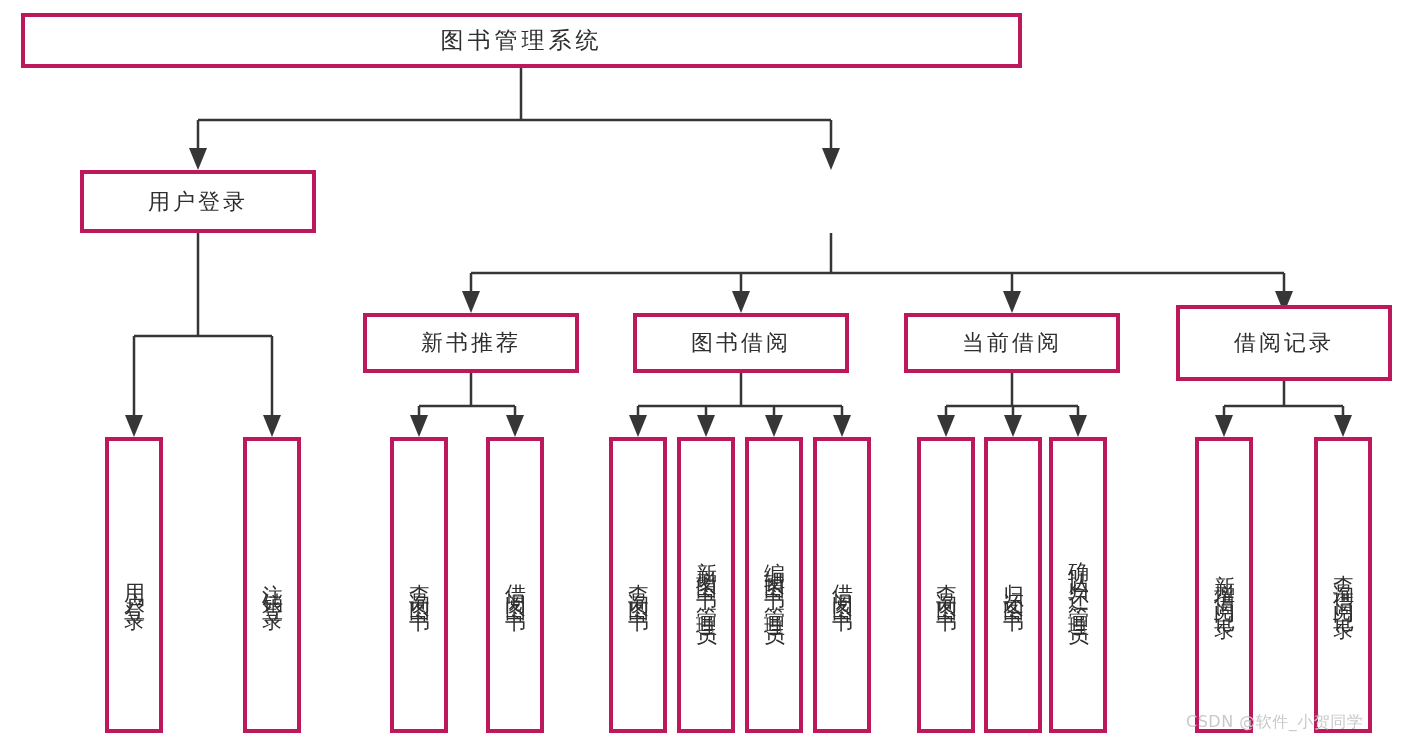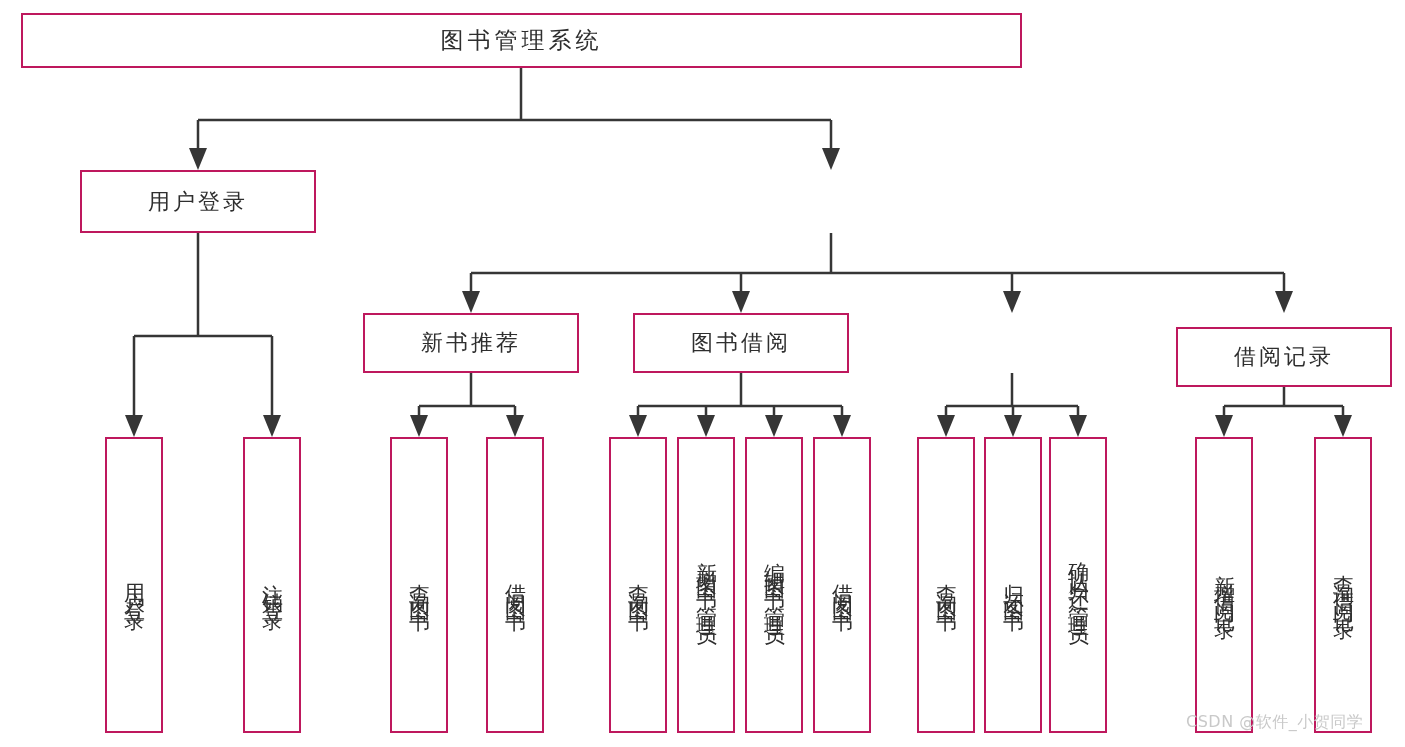--- a/index.html
+++ b/index.html
@@ -22,21 +22,21 @@
   }
   svg.wires {
     position: absolute;
     left: 0;
     top: 0;
     z-index: 1;
   }
   .box {
     position: absolute;
     background: #ffffff;
-    border: 2px solid #be185d;
+    border: 4px solid #be185d;
     box-sizing: border-box;
     display: flex;
     align-items: center;
     justify-content: center;
     color: #2e2e2e;
     z-index: 2;
   }
   .hlabel {
     font-size: 22px;
     letter-spacing: 3px;
@@ -122,21 +122,24 @@
   <div class="box" style="left:80px;top:170px;width:236px;height:63px">
     <span class="hlabel">用户登录</span>
   </div>
 
   <div class="box" style="left:633px;top:313px;width:216px;height:60px">
     <span class="hlabel">图书借阅</span>
   </div>
   <div class="box" style="left:363px;top:313px;width:216px;height:60px">
     <span class="hlabel">新书推荐</span>
   </div>
-  <div class="box" style="left:1176px;top:327px;width:216px;height:60px">
+  <div class="box" style="left:904px;top:313px;width:216px;height:60px">
+    <span class="hlabel">当前借阅</span>
+  </div>
+  <div class="box" style="left:1176px;top:305px;width:216px;height:76px">
     <span class="hlabel">借阅记录</span>
   </div>
 
   <div class="box leaf" style="left:105px">
     <span class="vtext">用户登录</span>
   </div>
   <div class="box leaf" style="left:243px">
     <span class="vtext">注销登录</span>
   </div>
 

